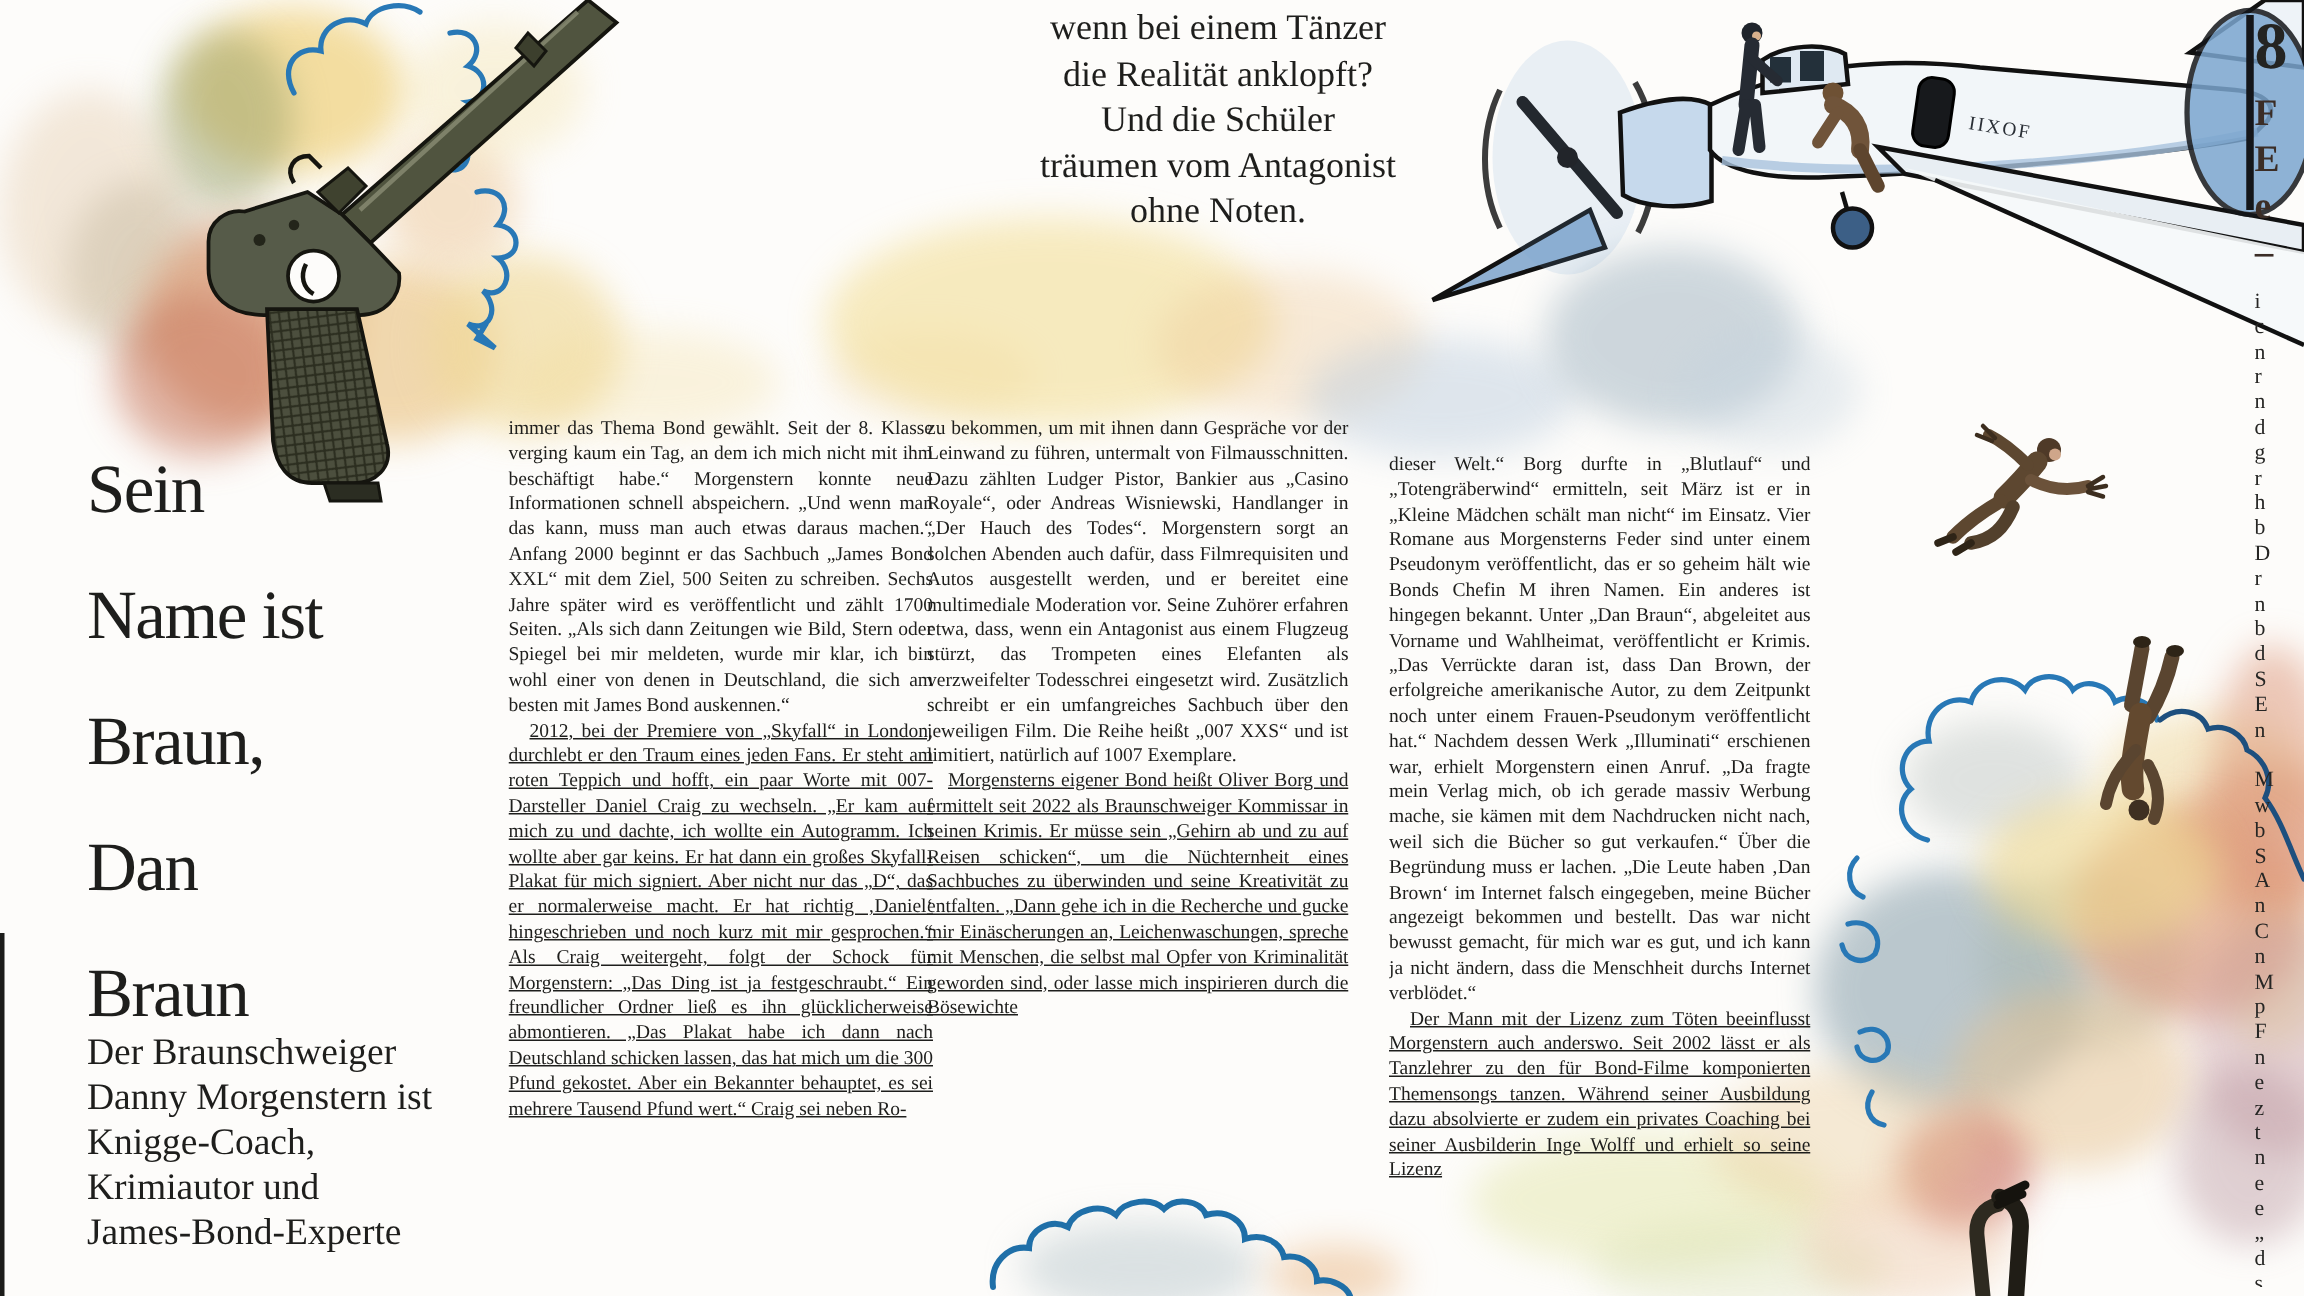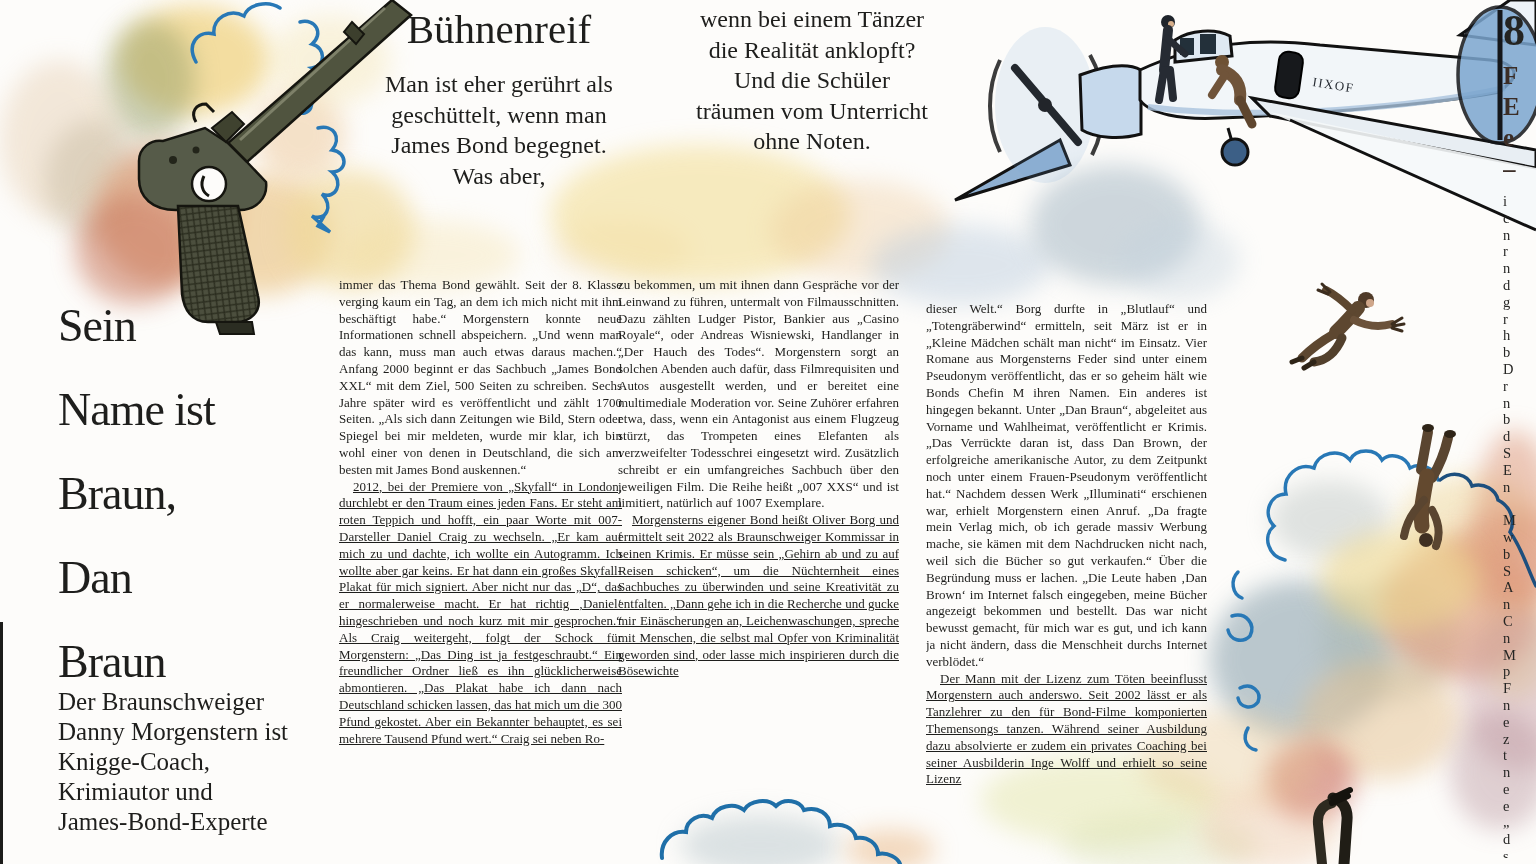--- a/index.html
+++ b/index.html
@@ -177,33 +177,26 @@
       <path d="M1432,510 C1440,524 1440,536 1436,546" stroke="#5a4530" stroke-width="8" fill="none"></path>
       <circle cx="1426" cy="540" r="7" fill="#3f3022"></circle>
     </g>
     <g stroke-linecap="round">
       <path d="M1322,864 L1318,824 C1317,812 1323,805 1332,803" stroke="#2e2a20" stroke-width="10" fill="none"></path>
       <path d="M1344,864 L1347,820 C1348,808 1342,800 1333,798" stroke="#201d16" stroke-width="11" fill="none"></path>
       <path d="M1332,803 L1348,796 M1333,798 L1350,790" stroke="#15130e" stroke-width="6"></path>
     </g>
   </svg>
 
-  <div class="txt teaser-left">
-    <h2>Bühnenreif</h2>
-    <p class="teaser-p pre">Man ist eher gerührt als
-geschüttelt, wenn man
-James Bond begegnet.
-Was aber,</p>
-  </div>
 
   <div class="txt teaser-right">
     <p class="teaser-p pre">wenn bei einem Tänzer
 die Realität anklopft?
 Und die Schüler
-träumen vom Unterricht
+träumen vom Antagonist
 ohne Noten.</p>
   </div>
 
   <h1 class="txt headline pre">Sein
 Name ist
 Braun,
 Dan
 Braun</h1>
 
   <p class="txt subhead pre">Der Braunschweiger

